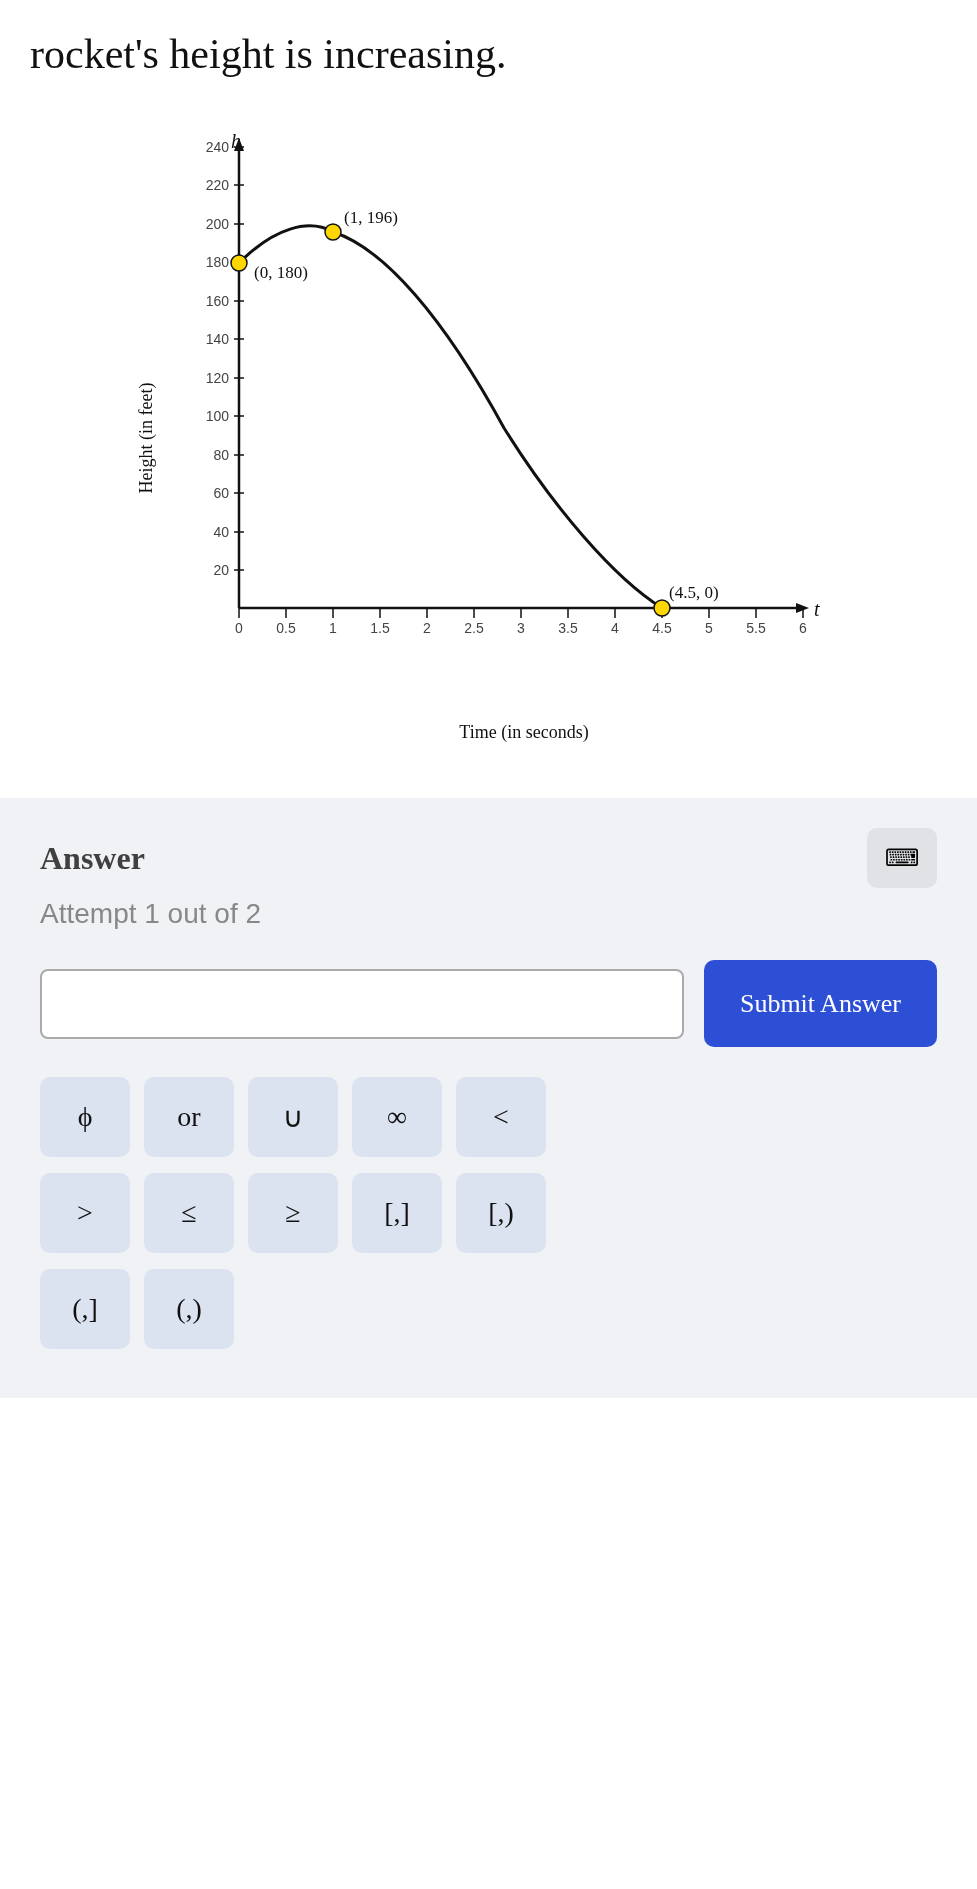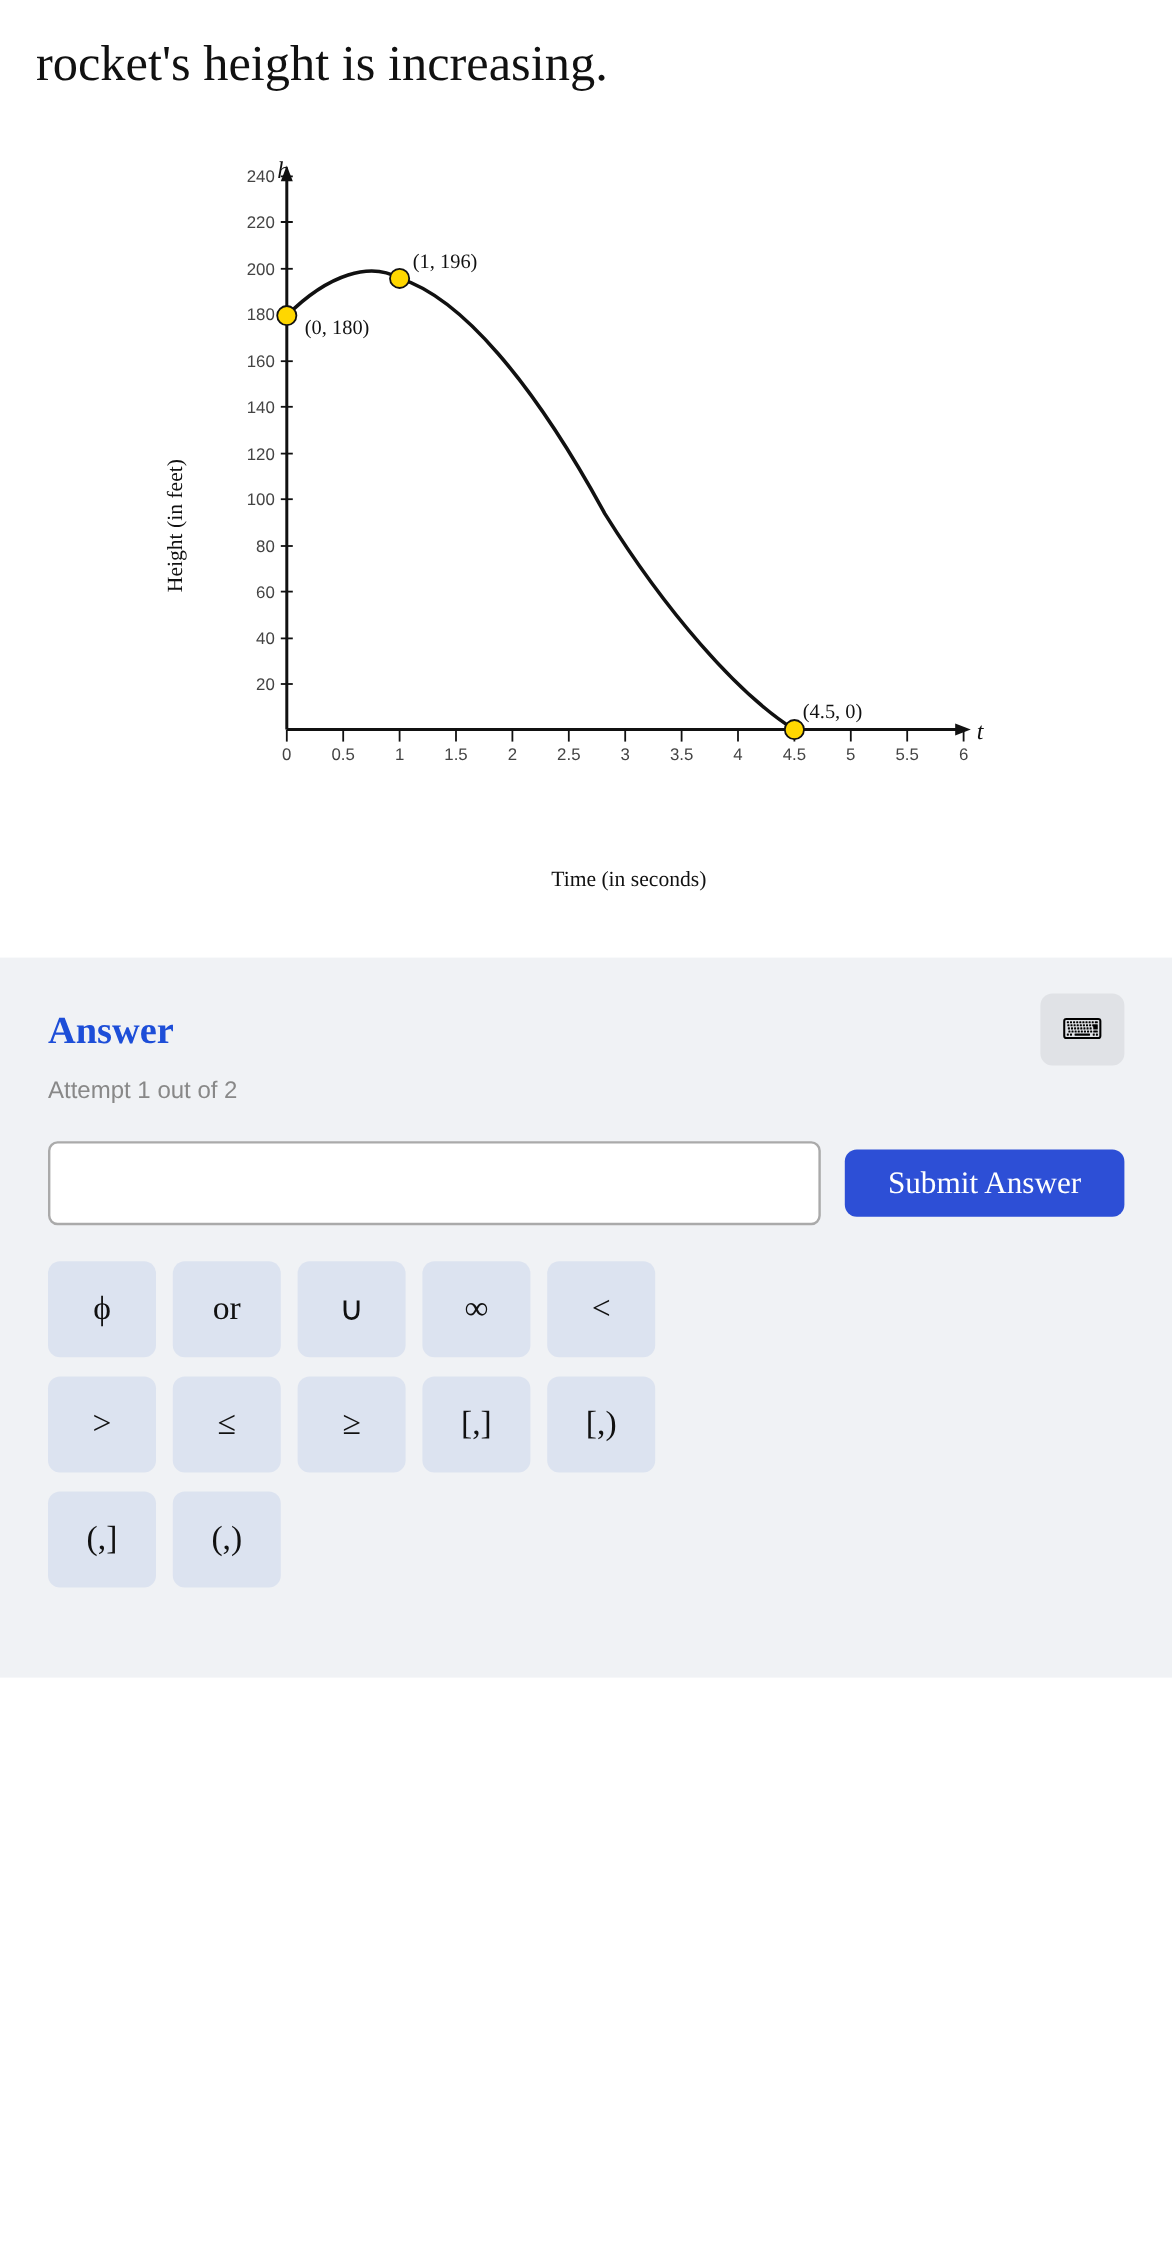--- a/index.html
+++ b/index.html
@@ -44,39 +44,39 @@
     .answer-header {
       display: flex;
       align-items: center;
       justify-content: space-between;
       margin-bottom: 10px;
     }
 
     .answer-title {
       font-size: 32px;
       font-weight: bold;
-      color: #1d4ed8;
+      color: #404040;
       font-family: Georgia, serif;
     }
 
     .keyboard-toggle {
       background: #e0e2e6;
       border: none;
       border-radius: 10px;
       width: 70px;
       height: 60px;
       display: flex;
       align-items: center;
       justify-content: center;
       cursor: pointer;
       font-size: 24px;
     }
 
     .attempt-text {
-      font-size: 20px;
+      font-size: 28px;
       color: #888;
       margin-bottom: 30px;
       font-family: Arial, sans-serif;
     }
 
     .input-row {
       display: flex;
       gap: 20px;
       margin-bottom: 30px;
       align-items: center;
@@ -91,21 +91,21 @@
       font-size: 22px;
       padding: 0 16px;
       outline: none;
     }
 
     .submit-btn {
       background: #2d4fd6;
       color: white;
       border: none;
       border-radius: 10px;
-      height: 56px;
+      height: 87px;
       padding: 0 36px;
       font-size: 26px;
       font-family: Georgia, serif;
       cursor: pointer;
       white-space: nowrap;
     }
 
     .keypad {
       display: flex;
       flex-direction: column;

